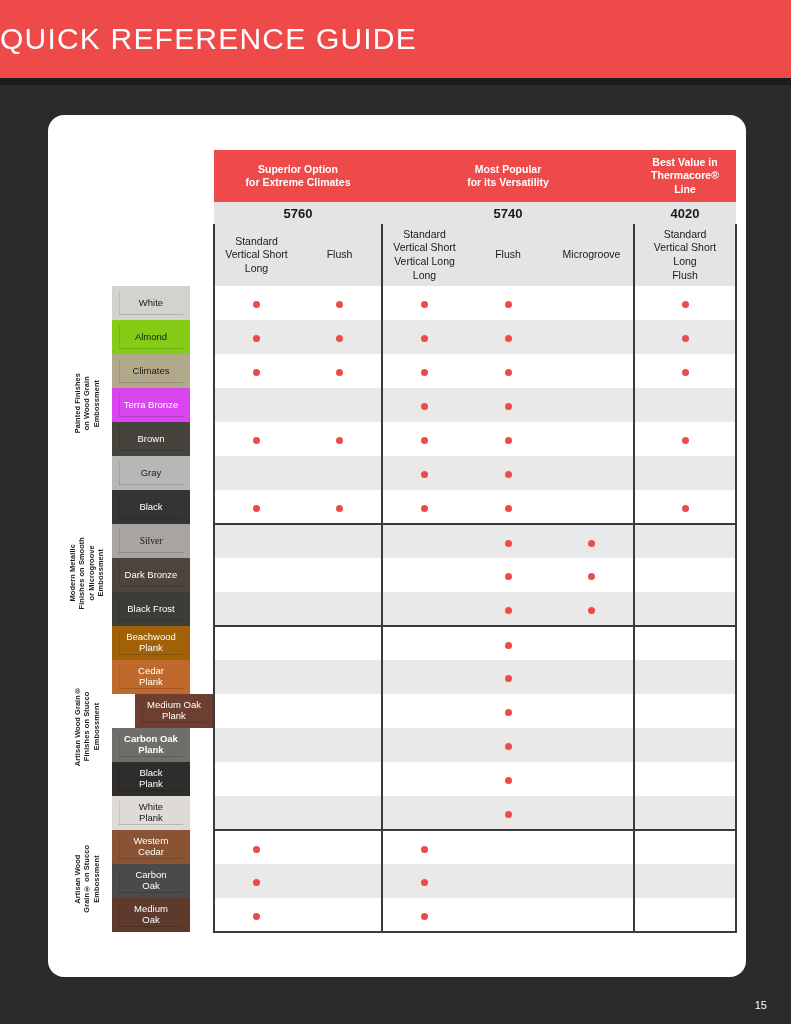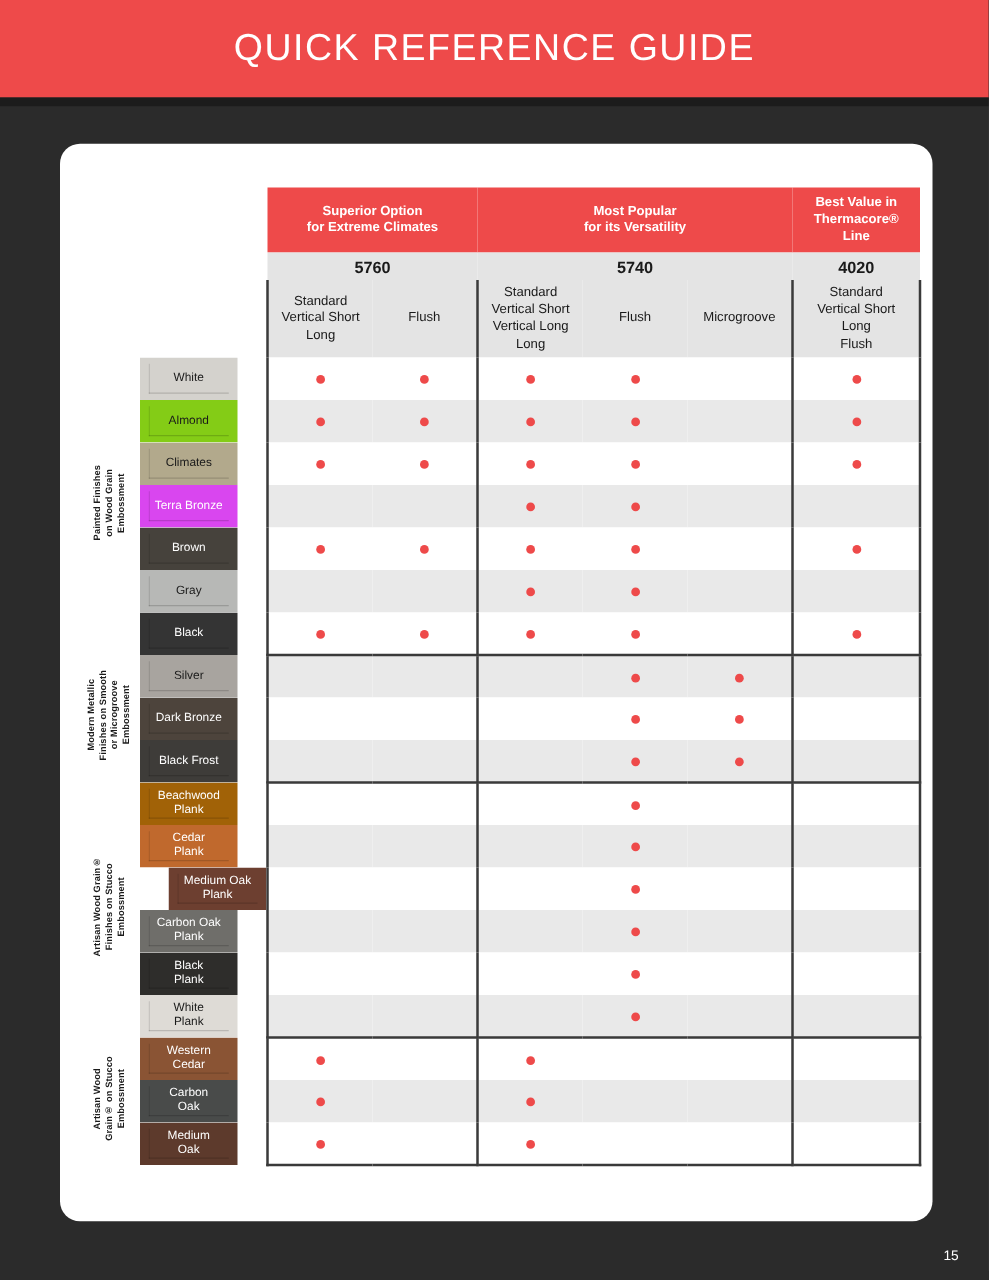--- a/index.html
+++ b/index.html
@@ -7,21 +7,21 @@
     width: 791px; height: 1024px;
     background: #2b2b2b;
     font-family: "Liberation Sans", sans-serif;
     overflow: hidden;
   }
   .page { position: relative; width: 791px; height: 1024px; background: #2b2b2b; }
 
   .banner {
     position: absolute; left: 0; top: 0; width: 791px; height: 78px;
     background: #ee4a4a;
-    display: flex; align-items: center; justify-content: center;
+    display: flex; align-items: center; justify-content: flex-start;
   }
   .banner-title {
     color: #ffffff; font-size: 30px; letter-spacing: 1.2px; font-weight: 400;
   }
   .banner-shadow {
     position: absolute; left: 0; top: 78px; width: 791px; height: 7px;
     background: #1c1c1c;
   }
 
   .card {
@@ -273,21 +273,21 @@
             <td class="cell thick-l"><span class="dot" style="background: rgb(238, 74, 74);"></span></td>
             <td class="cell thick-r"><span class="dot" style="background: rgb(238, 74, 74);"></span></td>
             <td class="cell thick-l"><span class="dot" style="background: rgb(238, 74, 74);"></span></td>
             <td class="cell"><span class="dot" style="background: rgb(238, 74, 74);"></span></td>
             <td class="cell thick-r"></td>
             <td class="cell thick-l thick-r"><span class="dot" style="background: rgb(238, 74, 74);"></span></td>
           </tr>
           <tr class="row alt">
             <td class="grplabel" rowspan="3"><span class="vtext">Modern Metallic<br>Finishes on Smooth<br>or Microgroove<br>Embossment</span></td>
             <td class="swatch">
-              <div class="swatch-box" style="background: rgb(168, 164, 159);">
+              <div class="swatch-box" style="background: rgb(168, 164, 159); font-family: Liberation Serif, serif;">
                 <div class="panel-line"></div>
                 <div class="panel-line2"></div>
                 <div class="swatch-label" style="color: rgb(26, 26, 26);">Silver</div>
               </div>
             </td>
             <td class="cell thick-l"></td>
             <td class="cell thick-r"></td>
             <td class="cell thick-l"></td>
             <td class="cell"><span class="dot" style="background: rgb(238, 74, 74);"></span></td>
             <td class="cell thick-r"><span class="dot" style="background: rgb(238, 74, 74);"></span></td>
@@ -367,21 +367,21 @@
             <td class="cell thick-l"></td>
             <td class="cell"><span class="dot" style="background: rgb(238, 74, 74);"></span></td>
             <td class="cell thick-r"></td>
             <td class="cell thick-l thick-r"></td>
           </tr>
           <tr class="row alt">
             <td class="swatch">
               <div class="swatch-box" style="background: rgb(111, 110, 106);">
                 <div class="panel-line"></div>
                 <div class="panel-line2"></div>
-                <div class="swatch-label" style="color: rgb(255, 255, 255);">Carbon Oak<br>Plank</div>
+                <div class="swatch-label" style="color: rgb(255, 255, 255); font-weight: bold;">Carbon Oak<br>Plank</div>
               </div>
             </td>
             <td class="cell thick-l"></td>
             <td class="cell thick-r"></td>
             <td class="cell thick-l"></td>
             <td class="cell"><span class="dot" style="background: rgb(238, 74, 74);"></span></td>
             <td class="cell thick-r"></td>
             <td class="cell thick-l thick-r"></td>
           </tr>
           <tr class="row">

